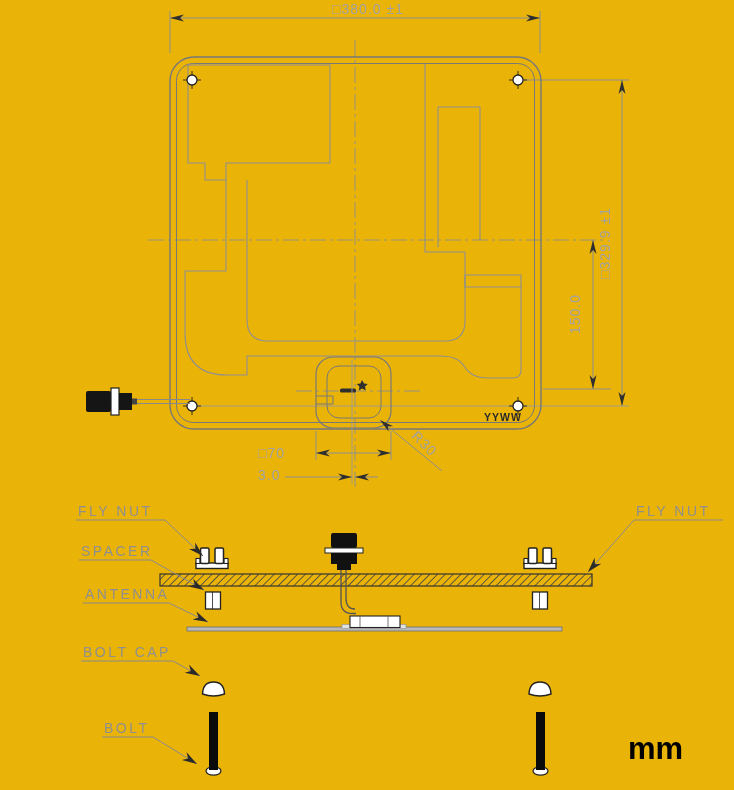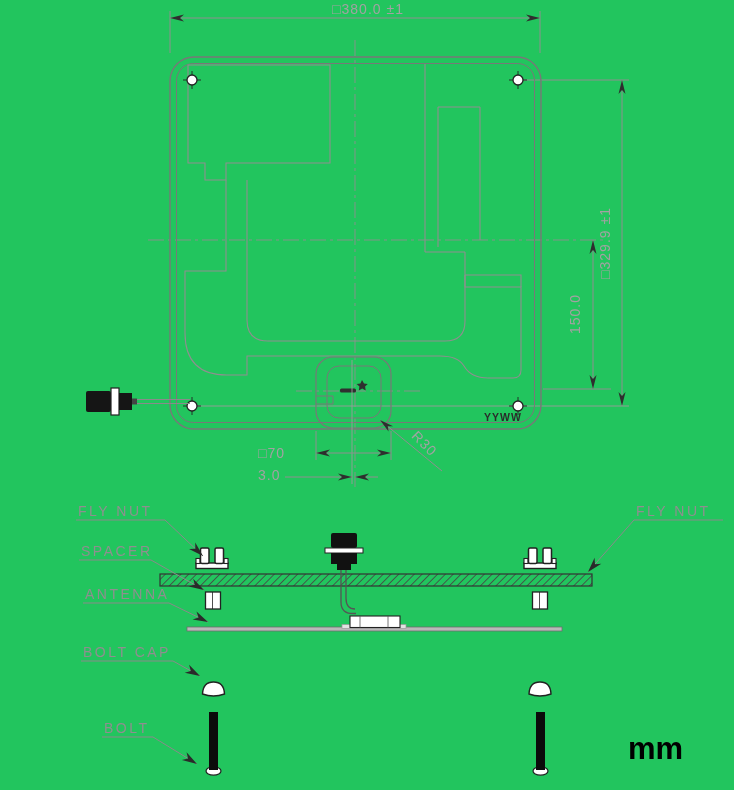--- a/index.html
+++ b/index.html
@@ -1,16 +1,16 @@
 <!DOCTYPE html>
 <html><head>
 <meta charset="utf-8">
 <style>
   html,body{margin:0;padding:0;background:#ffffff;}
-  .stage{position:relative;width:734px;height:790px;background:#22c55e;overflow:hidden;
+  .stage{position:relative;width:734px;height:790px;background:#eab308;overflow:hidden;
          font-family:"Liberation Sans", sans-serif;}
   svg{display:block;}
   text{font-family:"Liberation Sans", sans-serif;}
   .dimtxt{fill:#a2a2a2;font-size:14px;letter-spacing:1px;}
   .lbltxt{fill:#8f8f8f;font-size:14px;letter-spacing:2.5px;}
   .thin{stroke:#9b9b9b;stroke-width:0.9;fill:none;}
   .dim{stroke:#8f8f8f;stroke-width:1;fill:none;}
   .plate{stroke:#787878;fill:none;}
   .trace{stroke:#8f8f8f;stroke-width:1.1;fill:none;}
   .dark{stroke:#222;fill:#fff;}

